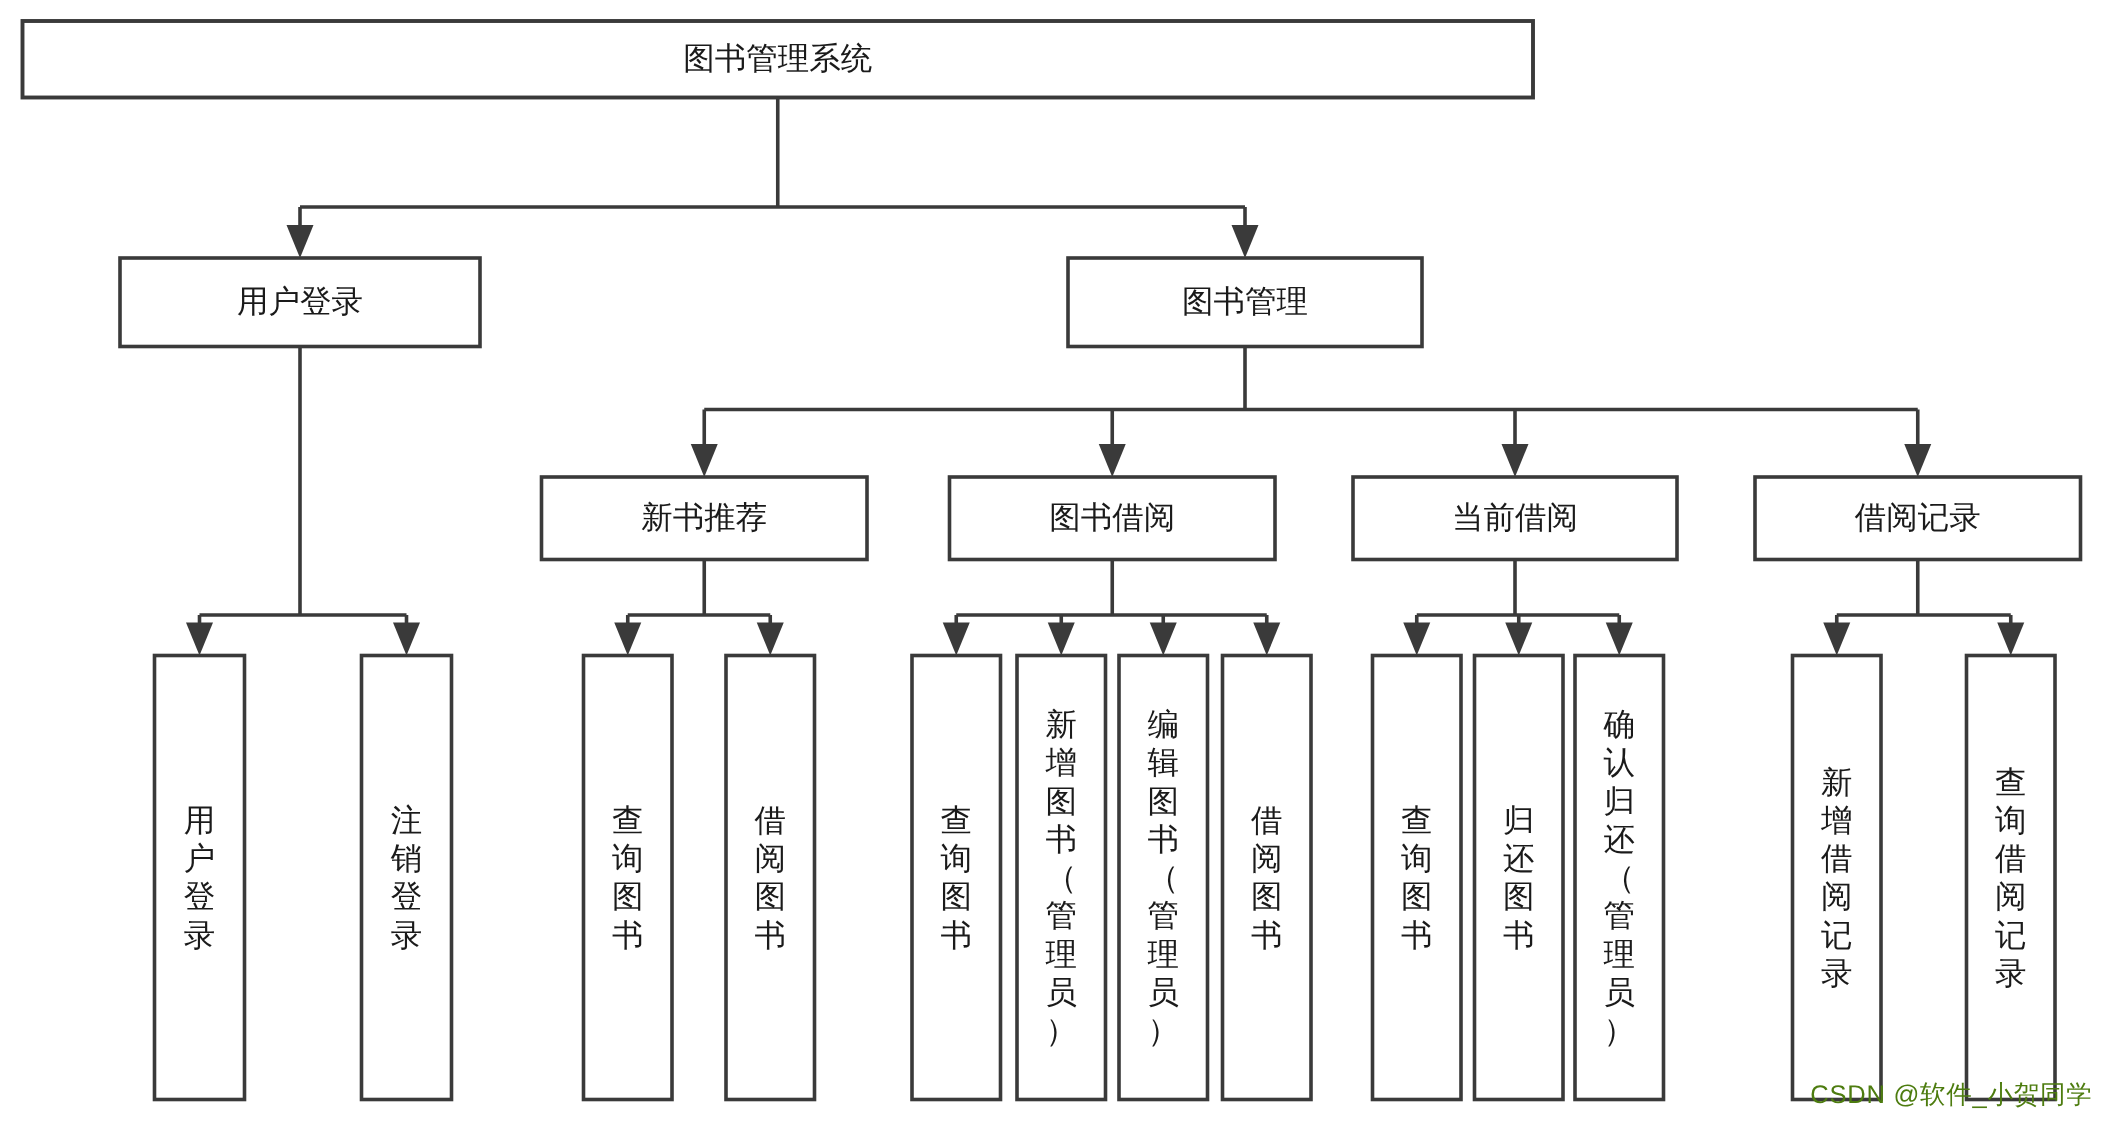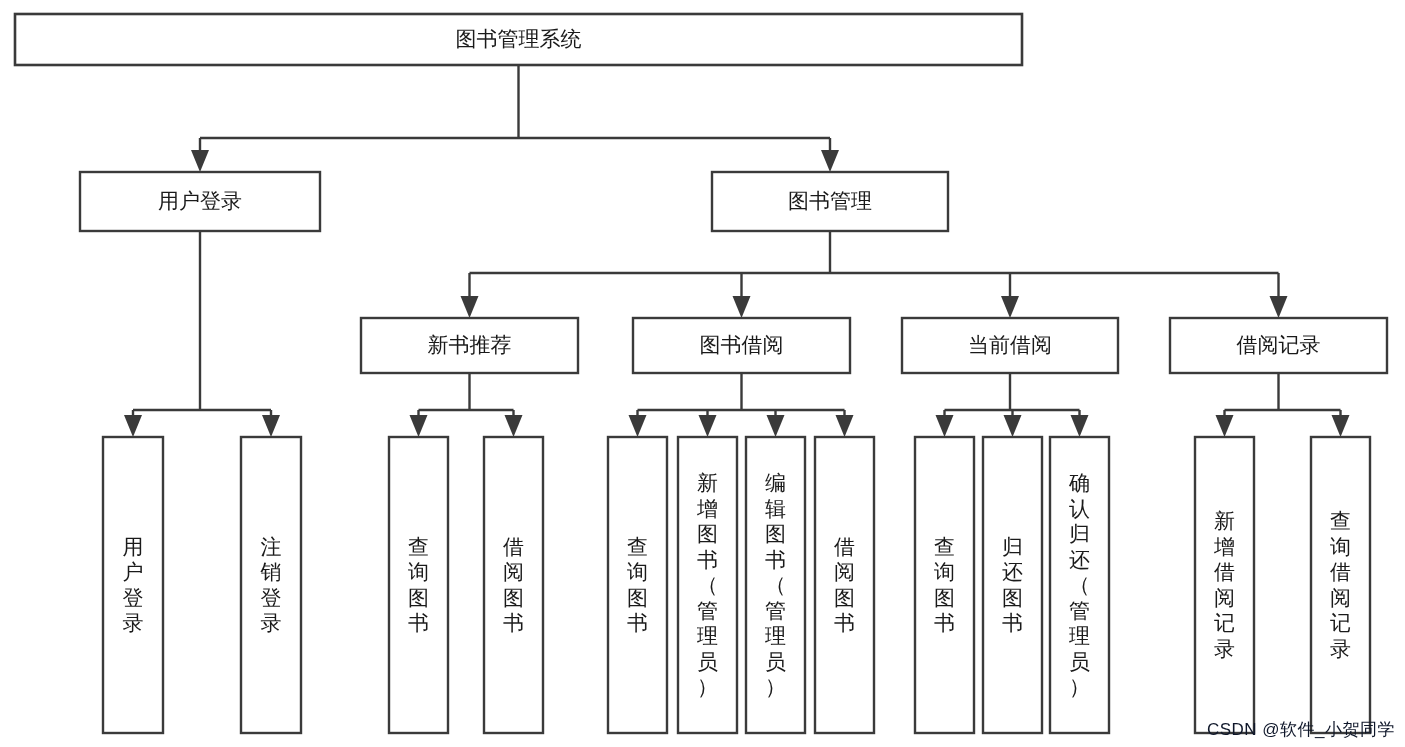--- a/index.html
+++ b/index.html
@@ -56,21 +56,21 @@
     font-family: "Liberation Sans", "DejaVu Sans", sans-serif;
     font-size: 21px;
     text-anchor: middle;
   }
   .watermark {
     position: absolute;
     right: 10px;
     bottom: 6px;
     font-family: "Liberation Sans", "DejaVu Sans", sans-serif;
     font-size: 17px;
-    color: #0f172a;
+    color: #4d7c0f;
     white-space: nowrap;
     letter-spacing: 0.5px;
     user-select: none;
   }
 </style>
 </head>
 <body>
 
 <div id="stage">
   <svg id="diagram" viewBox="0 0 1405 747">

